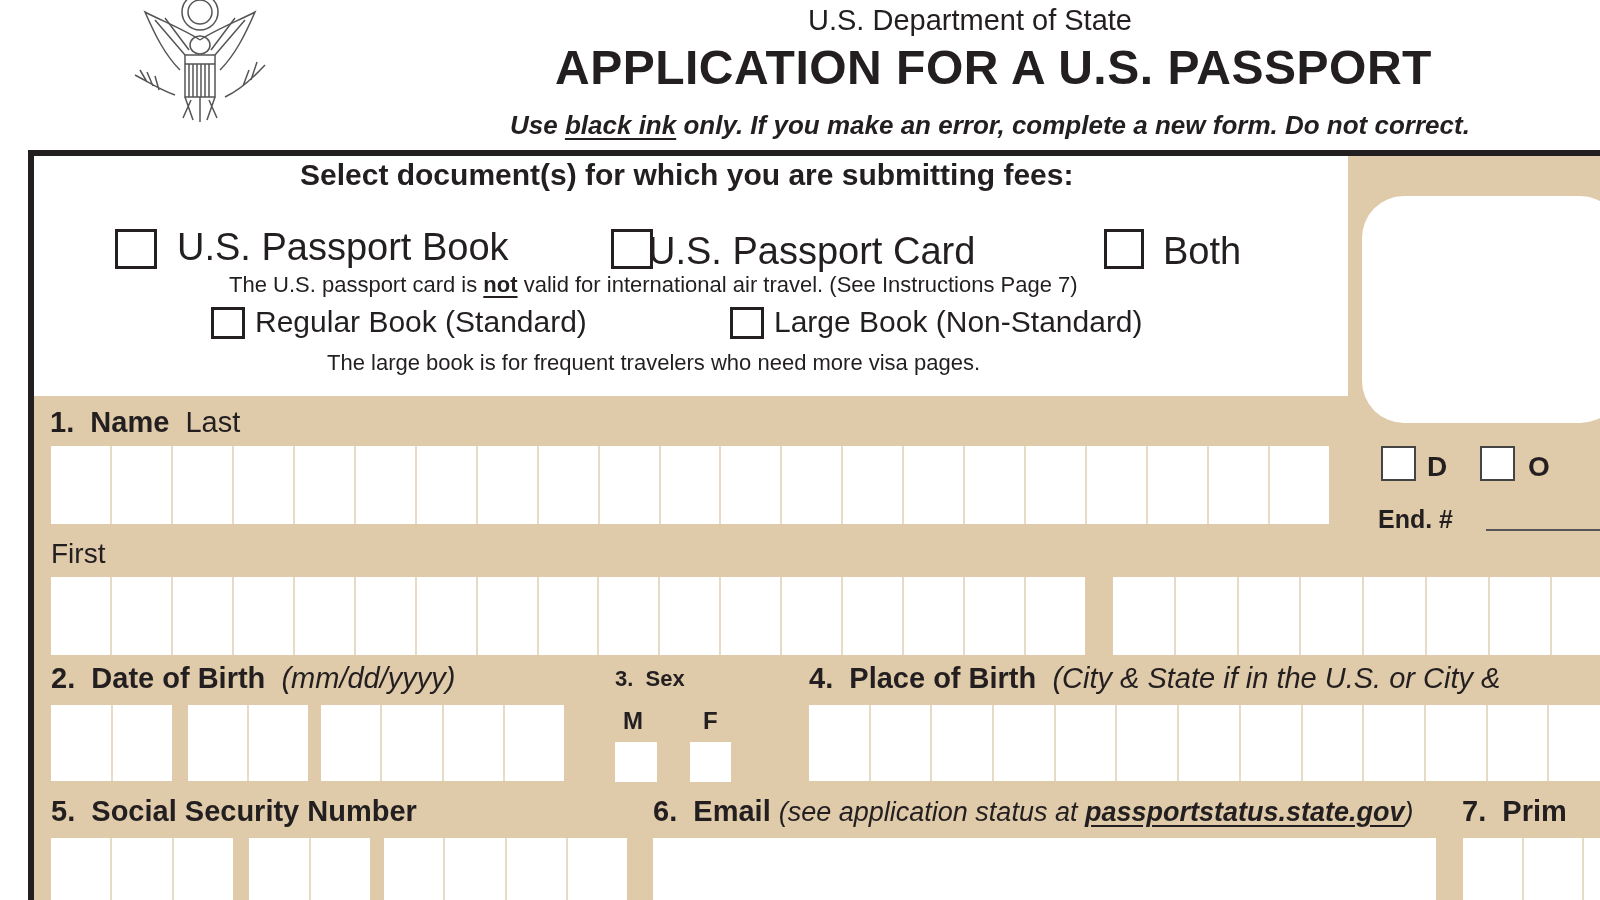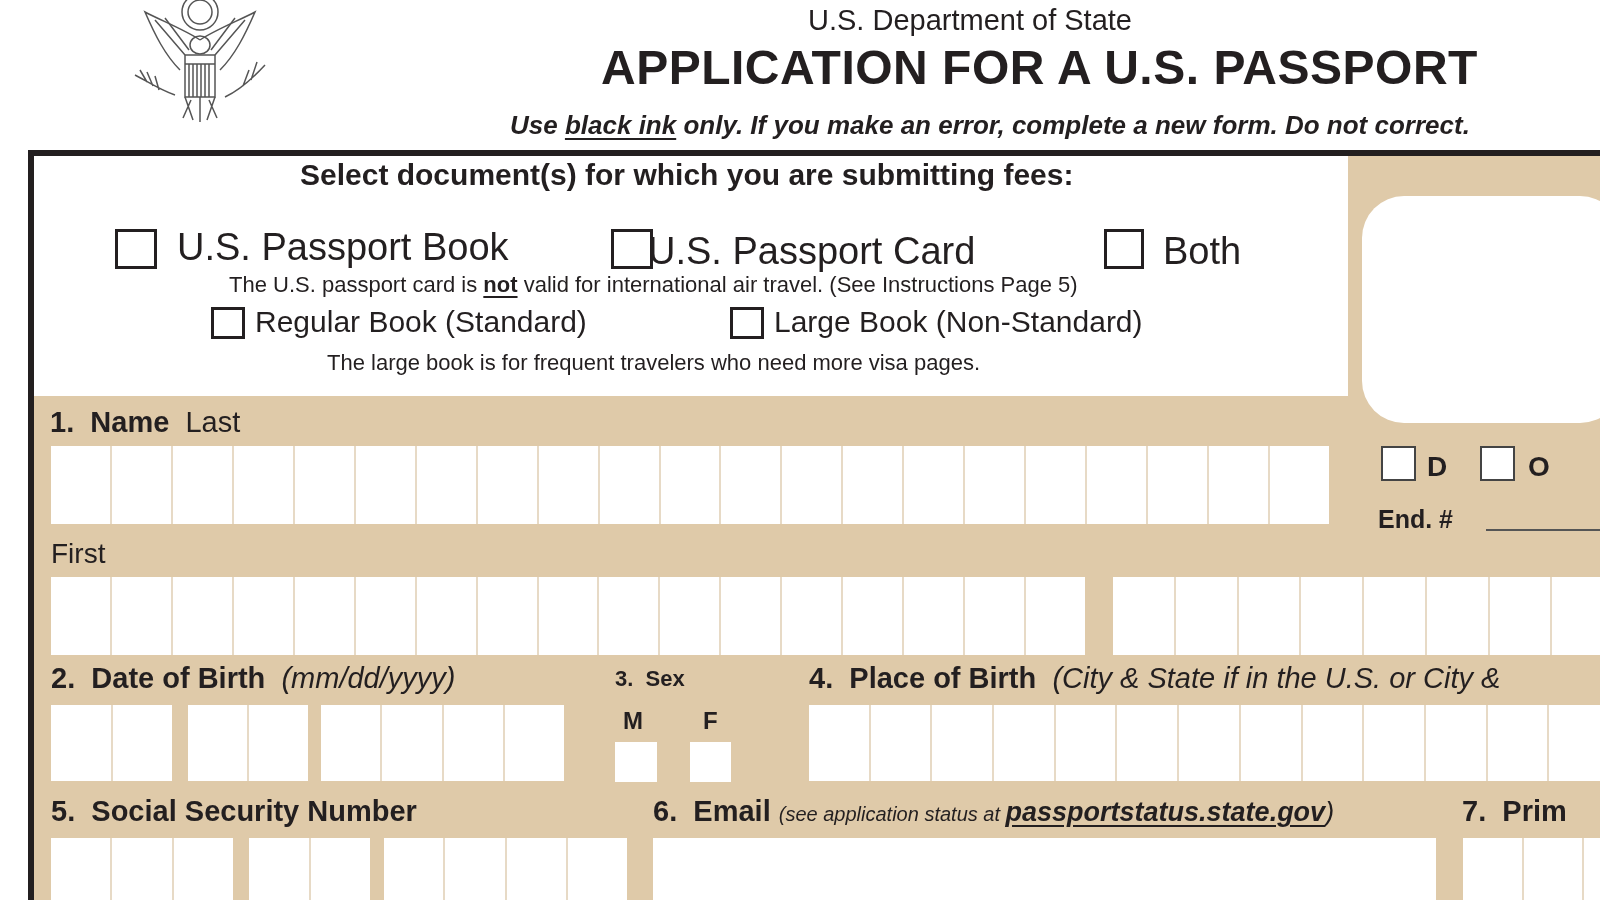--- a/index.html
+++ b/index.html
@@ -35,21 +35,21 @@
       <rect x="60" y="55" width="30" height="42"></rect>
       <path d="M60 64 L90 64 M64 64 L64 97 M68 64 L68 97 M72 64 L72 97 M76 64 L76 97 M80 64 L80 97 M84 64 L84 97"></path>
       <path d="M10 75 C20 80 35 90 50 95 M15 70 L22 82 M22 72 L28 86 M30 76 L34 90"></path>
       <path d="M140 65 C128 78 115 90 100 97 M132 62 L126 80 M124 70 L118 86"></path>
       <path d="M60 97 L68 120 M75 97 L75 122 M90 97 L82 120 M66 100 L58 118 M84 100 L92 118"></path>
     </g>
   </svg>
 </div>
 
 <div class="t" style="left:808px;top:4px;font-size:29px;">U.S. Department of State</div>
-<div class="t b" style="left:555px;top:40px;font-size:48px;letter-spacing:0.5px;margin-left:46px;">APPLICATION FOR A U.S. PASSPORT</div>
+<div class="t b" style="left:555px;top:40px;font-size:48px;letter-spacing:0.5px;">APPLICATION FOR A U.S. PASSPORT</div>
 <div class="t b i" style="left:510px;top:110px;font-size:26px;">
   <span>Use </span><span class="u">black ink</span><span> only. If you make an error, complete a new form. Do not correct.</span>
 </div>
 
 <div class="abs" style="left:28px;top:150px;width:1572px;height:6px;background:#231f20;"></div>
 <div class="abs" style="left:28px;top:150px;width:6px;height:750px;background:#231f20;"></div>
 
 <div class="abs tan" style="left:34px;top:156px;width:1566px;height:744px;"></div>
 
 <div class="abs" style="left:34px;top:156px;width:1314px;height:240px;background:#fff;"></div>
@@ -61,21 +61,21 @@
 <div class="chk" style="left:115px;top:229px;width:42px;height:40px;"></div>
 <div class="t" style="left:177px;top:226px;font-size:38px;">U.S. Passport Book</div>
 
 <div class="chk" style="left:611px;top:229px;width:42px;height:40px;"></div>
 <div class="t" style="left:648px;top:230px;font-size:38px;">U.S. Passport Card</div>
 
 <div class="chk" style="left:1104px;top:229px;width:40px;height:40px;"></div>
 <div class="t" style="left:1163px;top:230px;font-size:38px;">Both</div>
 
 <div class="t" style="left:229px;top:272px;font-size:22px;">
-  <span>The U.S. passport card is </span><span class="b u">not</span><span> valid for international air travel.  (See Instructions Page 5)</span>
+  <span>The U.S. passport card is </span><span class="b u">not</span><span> valid for international air travel.  (See Instructions Page 7)</span>
 </div>
 
 <div class="chk" style="left:211px;top:307px;width:34px;height:32px;"></div>
 <div class="t" style="left:255px;top:305px;font-size:30px;">Regular Book (Standard)</div>
 
 <div class="chk" style="left:730px;top:307px;width:34px;height:32px;"></div>
 <div class="t" style="left:774px;top:305px;font-size:30px;">Large Book (Non-Standard)</div>
 
 <div class="t" style="left:327px;top:350px;font-size:22px;">The large book is for frequent travelers who need more visa pages.</div>
 
@@ -214,21 +214,21 @@
 <div class="cell-row" style="left:384px;top:838px;width:243px;height:62px;">
   <span></span>
     <span></span>
     <span></span>
     <span></span>
 </div>
 
 <div class="t" style="left:653px;top:795px;font-size:29px;">
   <span class="b">6.</span>&nbsp;
   <span class="b">Email</span>
-  <span class="i" style="font-size:20px;">(see application status at </span><span class="i b u" style="font-size:27px;margin-top:7px;">passportstatus.state.gov</span><span class="i" style="font-size:27px;">)</span>
+  <span class="i" style="font-size:27px;">(see application status at </span><span class="i b u" style="font-size:27px;margin-top:7px;">passportstatus.state.gov</span><span class="i" style="font-size:27px;">)</span>
 </div>
 <div class="abs" style="left:653px;top:838px;width:783px;height:62px;background:#fff;"></div>
 
 <div class="t b" style="left:1462px;top:795px;font-size:29px;">
   <span>7.</span>&nbsp;
   <span>Prim</span>
 </div>
 <div class="cell-row" style="left:1463px;top:838px;width:180px;height:62px;">
   <span></span>
     <span></span>

